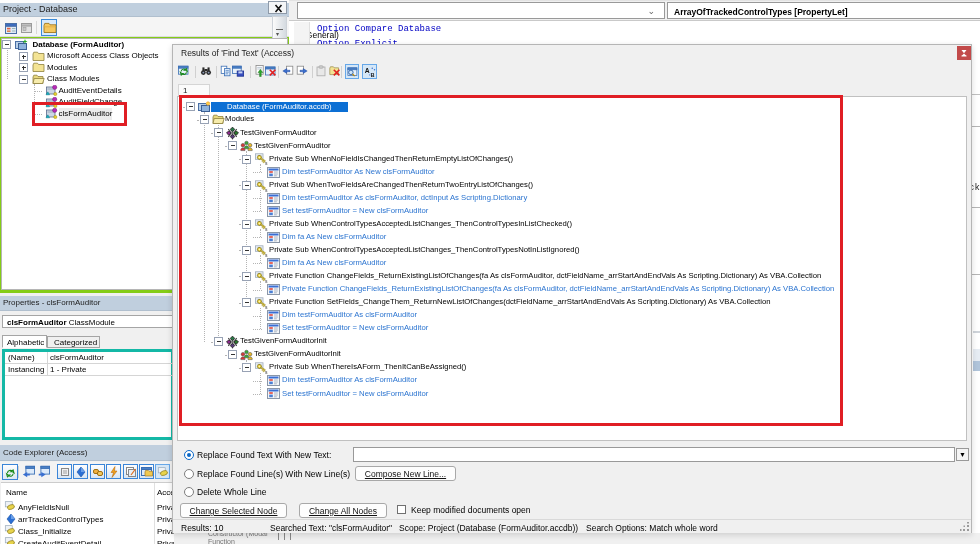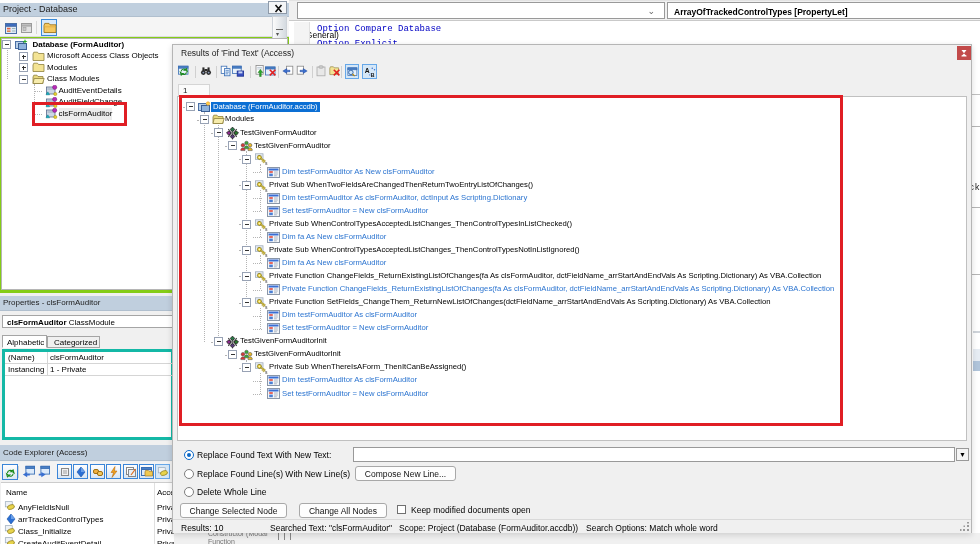--- a/index.html
+++ b/index.html
@@ -10,21 +10,21 @@
 .white { background:#fff; }
 svg { display:block; }
 .trow { position:absolute; white-space:nowrap; font-size:7.7px; }
 #ptree-rows .trow { font-size:8px; }
 #propspanel span, #cepanel span { font-size:8px; }
 .dot-v { position:absolute; width:1px; border-left:1px dotted #b4b4b4; }
 .dot-h { position:absolute; height:1px; border-top:1px dotted #b4b4b4; }
 .exp { position:absolute; width:9px; height:9px; background:#fff; border:1px solid #98a2b4; font-size:0; }
 .exp::before { content:""; position:absolute; left:1.5px; top:3px; width:4px; height:1px; background:#333; }
 .exp.p::after { content:""; position:absolute; left:3px; top:1.5px; width:1px; height:4px; background:#333; }
-.btn { position:absolute; background:#fdfdfd; border:1px solid #a8a8a8; border-radius:3px; font-size:8.5px; text-align:center; color:#111; }
+.btn { position:absolute; background:#fdfdfd; border:1px solid #a8a8a8; border-radius:3px; font-size:8.5px; text-align:center; color:#111;text-decoration:underline; }
 .radio { position:absolute; width:10px; height:10px; border-radius:50%; border:1px solid #7e7e7e; background:#fff; }
 .radio.sel { border:1.5px solid #0a68c8; }
 .radio.sel::after { content:""; position:absolute; left:1.5px; top:1.5px; width:4px; height:4px; border-radius:50%; background:#0a68c8; }
 #rtoolbar svg { width:12px; height:12px; }
 </style>
 </head>
 <body>
 
 <div class="abs" id="codewin" style="left:288px; top:0; width:692px; height:544px; background:#fff; border-left:1px solid #aaa;">
 
@@ -466,21 +466,21 @@
 <div class="dot-h" style="left:5px; top:10px; width:4px;"></div>
 <div class="exp" style="left:8px; top:5px;">−</div>
 <div class="abs" style="left:20px; top:4px;">
         <svg width="13" height="12" viewBox="0 0 13 12">
           <rect x="0.5" y="2.5" width="8" height="7" fill="#b8cfe8" stroke="#4a6fa5"></rect>
           <rect x="3.5" y="4.5" width="8" height="6" fill="#8fb3dd" stroke="#3a5f95"></rect>
           <circle cx="10" cy="2.5" r="2" fill="#f0a63a"></circle>
           <path d="M10 0 L10.6 1.8 L12.5 2.5 L10.6 3.2 L10 5 L9.4 3.2 L7.5 2.5 L9.4 1.8 Z" fill="#ffd24a"></path>
         </svg>
       </div>
-<div class="trow" style="left:33px; top:5px; height:10px; background:#0c6fd4; color:#fff; padding:0 2px; line-height:10px;">Database (FormAuditor.accdb)</div>
+<div class="trow" style="left:33px; top:5px; height:10px; background:#0c6fd4; color:#fff; padding:0 16px; line-height:10px;">Database (FormAuditor.accdb)</div>
 <div class="dot-h" style="left:19px; top:23px; width:4px;"></div>
 <div class="exp" style="left:22px; top:18px;">−</div>
 <div class="abs" style="left:34px; top:17px;">
         <svg width="13" height="11" viewBox="0 0 13 11">
           <path d="M1 3 L1 9.5 L11 9.5 L11 2.5 L6 2.5 L5 1.2 L1.8 1.2 Z" fill="#e8d87e" stroke="#8e813f" stroke-width="0.8"></path>
           <path d="M2.2 4.5 L12.2 4.5 L10.5 9.5 L1 9.5 Z" fill="#f7ecac" stroke="#8e813f" stroke-width="0.8"></path>
         </svg>
       </div>
 <div class="trow" style="left:47px; top:16px; height:12px; color:#000; line-height:12px;">Modules</div>
 <div class="dot-h" style="left:33px; top:36px; width:4px;"></div>
@@ -522,20 +522,21 @@
           <g transform="rotate(33 6.5 5.5)">
             <circle cx="5" cy="5.2" r="2" fill="#f0d848" stroke="#8e7e20" stroke-width="0.8"></circle>
             <circle cx="5" cy="5.2" r="0.7" fill="#fdf6c0"></circle>
             <rect x="6.8" y="4.7" width="5" height="1.1" fill="#f0d848" stroke="#8e7e20" stroke-width="0.5"></rect>
             <rect x="9" y="5.6" width="1" height="1.5" fill="#f0d848" stroke="#8e7e20" stroke-width="0.4"></rect>
             <rect x="10.8" y="5.6" width="1" height="1.8" fill="#f0d848" stroke="#8e7e20" stroke-width="0.4"></rect>
           </g>
           <text x="11" y="11.8" font-size="5" fill="#333" font-family="Liberation Sans">s</text>
         </svg>
       </div>
+<div class="trow" style="left:91px; top:56px; height:12px; color:#000; line-height:12px;">Private Sub WhenNoFieldIsChangedThenReturnEmptyListOfChanges()</div>
 <div class="dot-h" style="left:75px; top:75px; width:9px;"></div>
 <div class="abs" style="left:89px; top:70px;">
         <svg width="13" height="11" viewBox="0 0 13 11">
           <rect x="0.5" y="0.5" width="12" height="10" fill="#f4f6f8" stroke="#8a96a8"></rect>
           <rect x="1.5" y="1.5" width="10" height="2" fill="#3a6fd4"></rect>
           <rect x="2.2" y="4.3" width="3.6" height="1.4" fill="#e03020"></rect>
           <rect x="2.2" y="6.6" width="3.6" height="2.6" fill="#4a7fd4"></rect>
           <line x1="7" y1="5" x2="10.8" y2="5" stroke="#9aa6b8" stroke-width="0.8"></line>
           <line x1="7" y1="7" x2="10.8" y2="7" stroke="#9aa6b8" stroke-width="0.8"></line>
           <line x1="7" y1="8.8" x2="9.8" y2="8.8" stroke="#9aa6b8" stroke-width="0.8"></line>

